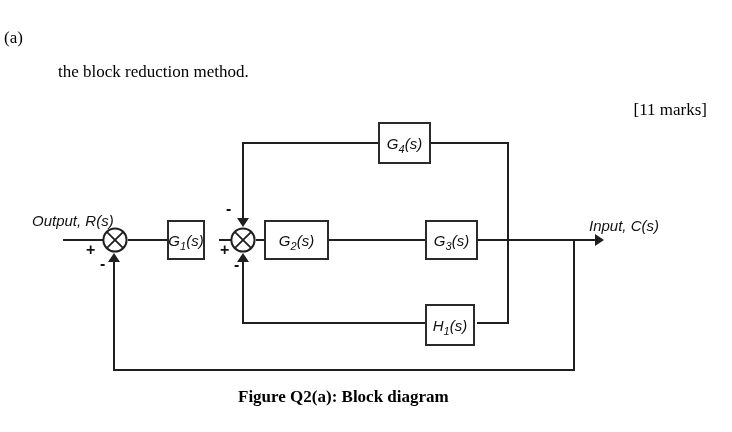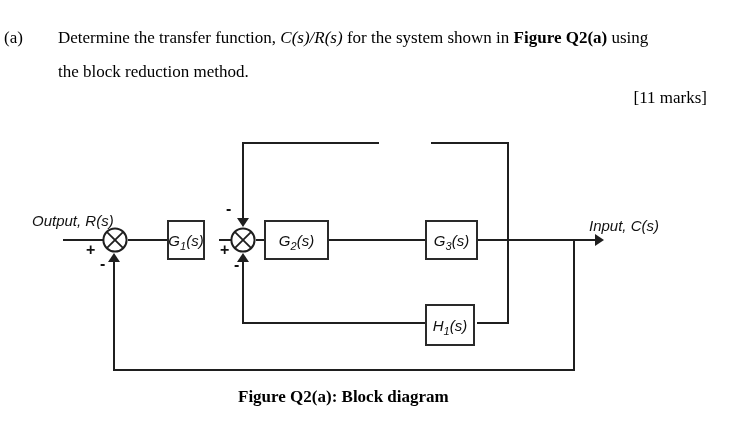--- a/index.html
+++ b/index.html
@@ -29,25 +29,24 @@
   .iolabel{position:absolute;font:italic 15px "Liberation Sans",sans-serif;color:#111;white-space:nowrap;}
   .caption{position:absolute;font-weight:bold;font-size:17px;font-family:"Liberation Serif",serif;white-space:nowrap;}
 </style>
 </head>
 <body>
 
 <div id="page">
 
   <div class="qtext" style="left:4px;top:28px;">(a)</div>
 
-  <div class="qtext" style="left:58px;top:28px;"><span>Determine the transfer function, </span><span class="qmath">C(s)/R(s)</span><span> for the system shown in </span><span class="qbold">Figure Q2(a)</span><span> using</span></div>
 
   <div class="qtext" style="left:58px;top:62px;">the block reduction method.</div>
 
-  <div class="marks" style="right:25px;top:88px;padding-left:24px;">[11 marks]</div>
+  <div class="marks" style="right:25px;top:100px;padding-left:24px;">[11 marks]</div>
 
   <div class="wire hw" style="left:63px;top:239px;width:40px;"></div>
   <div class="wire hw" style="left:128px;top:239px;width:40px;"></div>
   <div class="wire hw" style="left:219px;top:239px;width:12px;"></div>
   <div class="wire hw" style="left:256px;top:239px;width:9px;"></div>
   <div class="wire hw" style="left:317px;top:239px;width:109px;"></div>
   <div class="wire hw" style="left:478px;top:239px;width:118px;"></div>
   <div class="arr arr-right" style="left:595px;top:234px;"></div>
 
   <div class="wire vw" style="left:507px;top:144px;height:180px;"></div>
@@ -85,20 +84,23 @@
 
   <div class="block" style="left:167px;top:220px;width:38px;height:40px;">
     <span><span>G</span><sub>1</sub><span>(s)</span></span>
   </div>
   <div class="block" style="left:264px;top:220px;width:65px;height:40px;">
     <span><span>G</span><sub>2</sub><span>(s)</span></span>
   </div>
   <div class="block" style="left:425px;top:220px;width:53px;height:40px;">
     <span><span>G</span><sub>3</sub><span>(s)</span></span>
   </div>
+  <div class="block" style="left:378px;top:122px;width:53px;height:42px;">
+    <span><span>G</span><sub>4</sub><span>(s)</span></span>
+  </div>
   <div class="block" style="left:425px;top:304px;width:50px;height:42px;">
     <span><span>H</span><sub>1</sub><span>(s)</span></span>
   </div>
 
   <div class="iolabel" style="left:32px;top:212px;">Output, R(s)</div>
   <div class="iolabel" style="left:589px;top:217px;">Input, C(s)</div>
 
   <div class="caption" style="left:238px;top:387px;">Figure Q2(a): Block diagram</div>
 
 </div>

